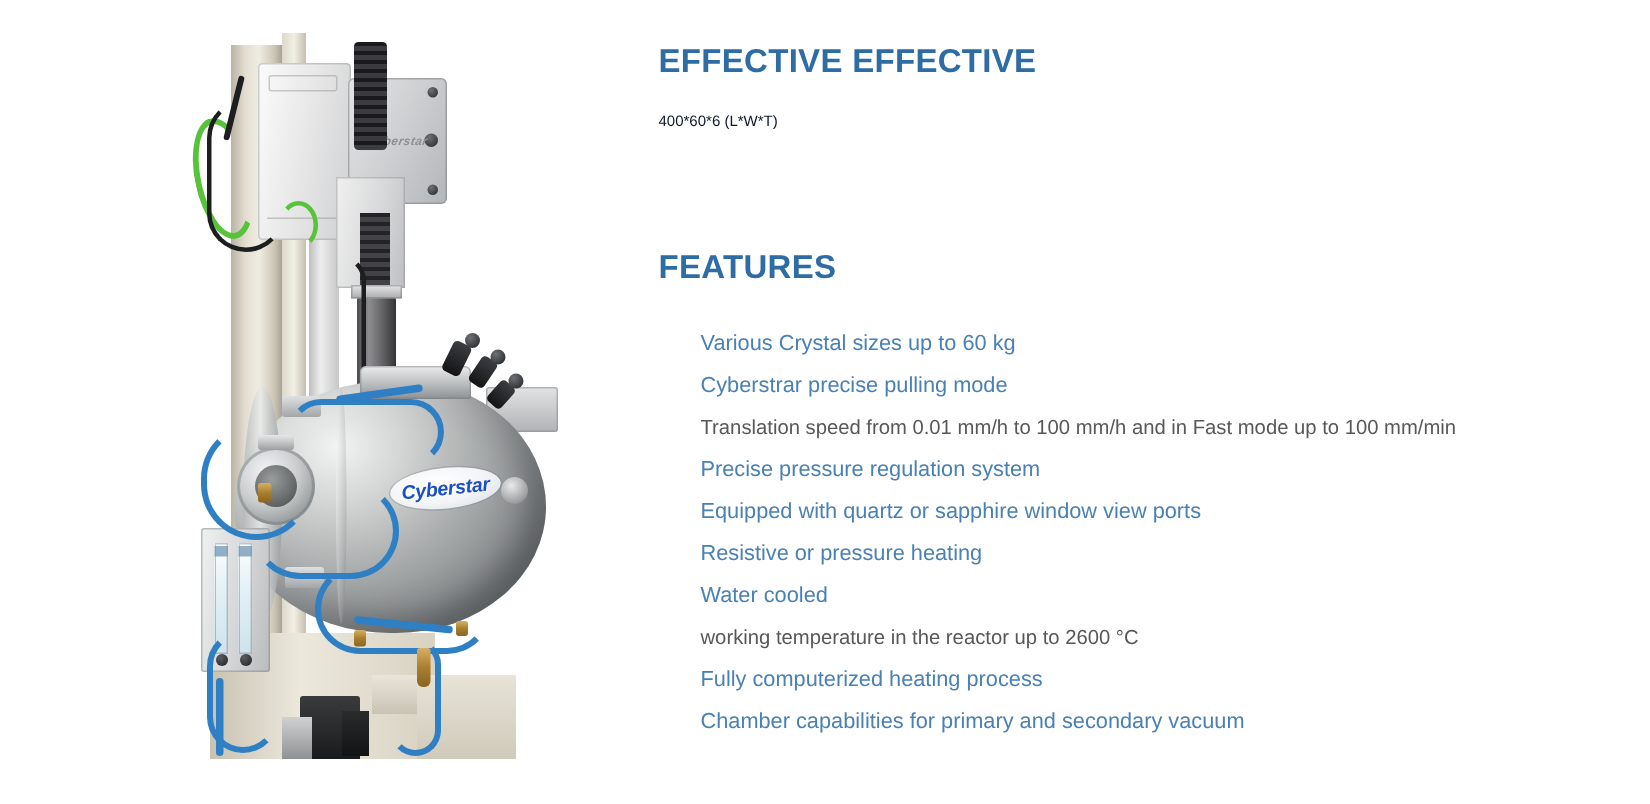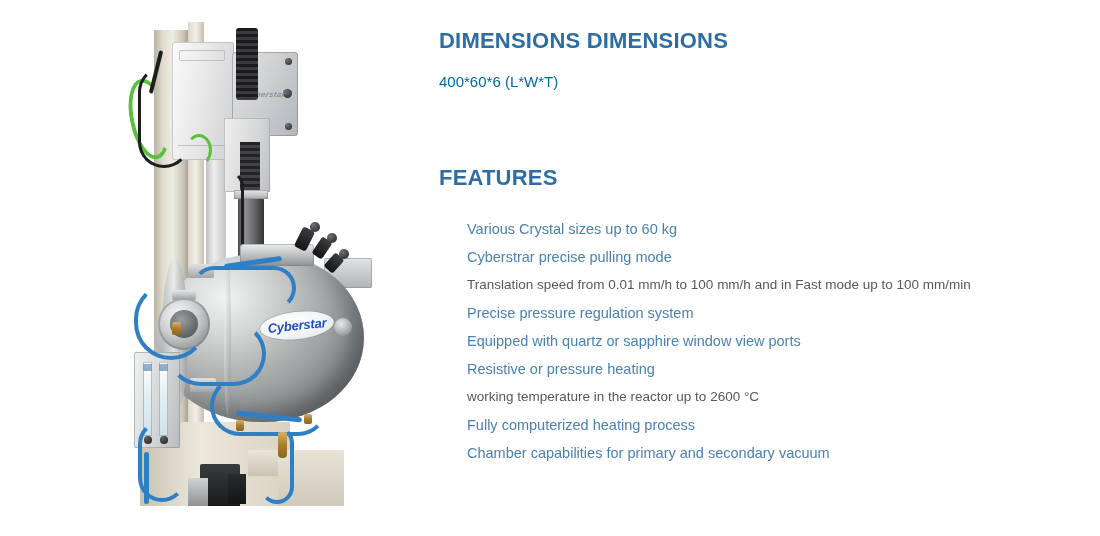--- a/index.html
+++ b/index.html
@@ -486,22 +486,22 @@
 
   .dim-list {
     position: absolute;
     top: 68px;
     left: 0;
     margin: 0;
     padding: 0;
     list-style: none;
   }
   .dim-item {
-    font-size: 15px;
-    color: #0369a1;
+    font-size: 10px;
+    color: #0f172a;
     line-height: 28px;
     white-space: nowrap;
   }
 
   .feature-list {
     position: absolute;
     top: 203px;
     left: 16px;
     margin: 12px;
     padding: 0;
@@ -615,34 +615,35 @@
 
       <div class="valve-block"></div>
       <div class="valve-block2"></div>
       <div class="small-box"></div>
 
     </div>
   </div>
 
   <div class="content">
 
-    <div class="section-heading" id="heading-dimensions">DIMENSIONS DIMENSIONS</div>
+    <div class="section-heading" id="heading-dimensions">EFFECTIVE EFFECTIVE</div>
 
     <ul class="dim-list">
       <li class="dim-item">400*60*6 (L*W*T)</li>
     </ul>
 
     <div class="section-heading" id="heading-features">FEATURES</div>
 
     <ul class="feature-list">
       <li class="feature-item">Various Crystal sizes up to 60 kg</li>
       <li class="feature-item">Cyberstrar precise pulling mode</li>
       <li class="feature-item plain">Translation speed from 0.01 mm/h to 100 mm/h and in Fast mode up to 100 mm/min</li>
       <li class="feature-item">Precise pressure regulation system</li>
       <li class="feature-item">Equipped with quartz or sapphire window view ports</li>
       <li class="feature-item">Resistive or pressure heating</li>
+      <li class="feature-item">Water cooled</li>
       <li class="feature-item plain">working temperature in the reactor up to 2600 °C</li>
       <li class="feature-item">Fully computerized heating process</li>
       <li class="feature-item">Chamber capabilities for primary and secondary vacuum</li>
     </ul>
 
   </div>
 </div>
 
 </body></html>

